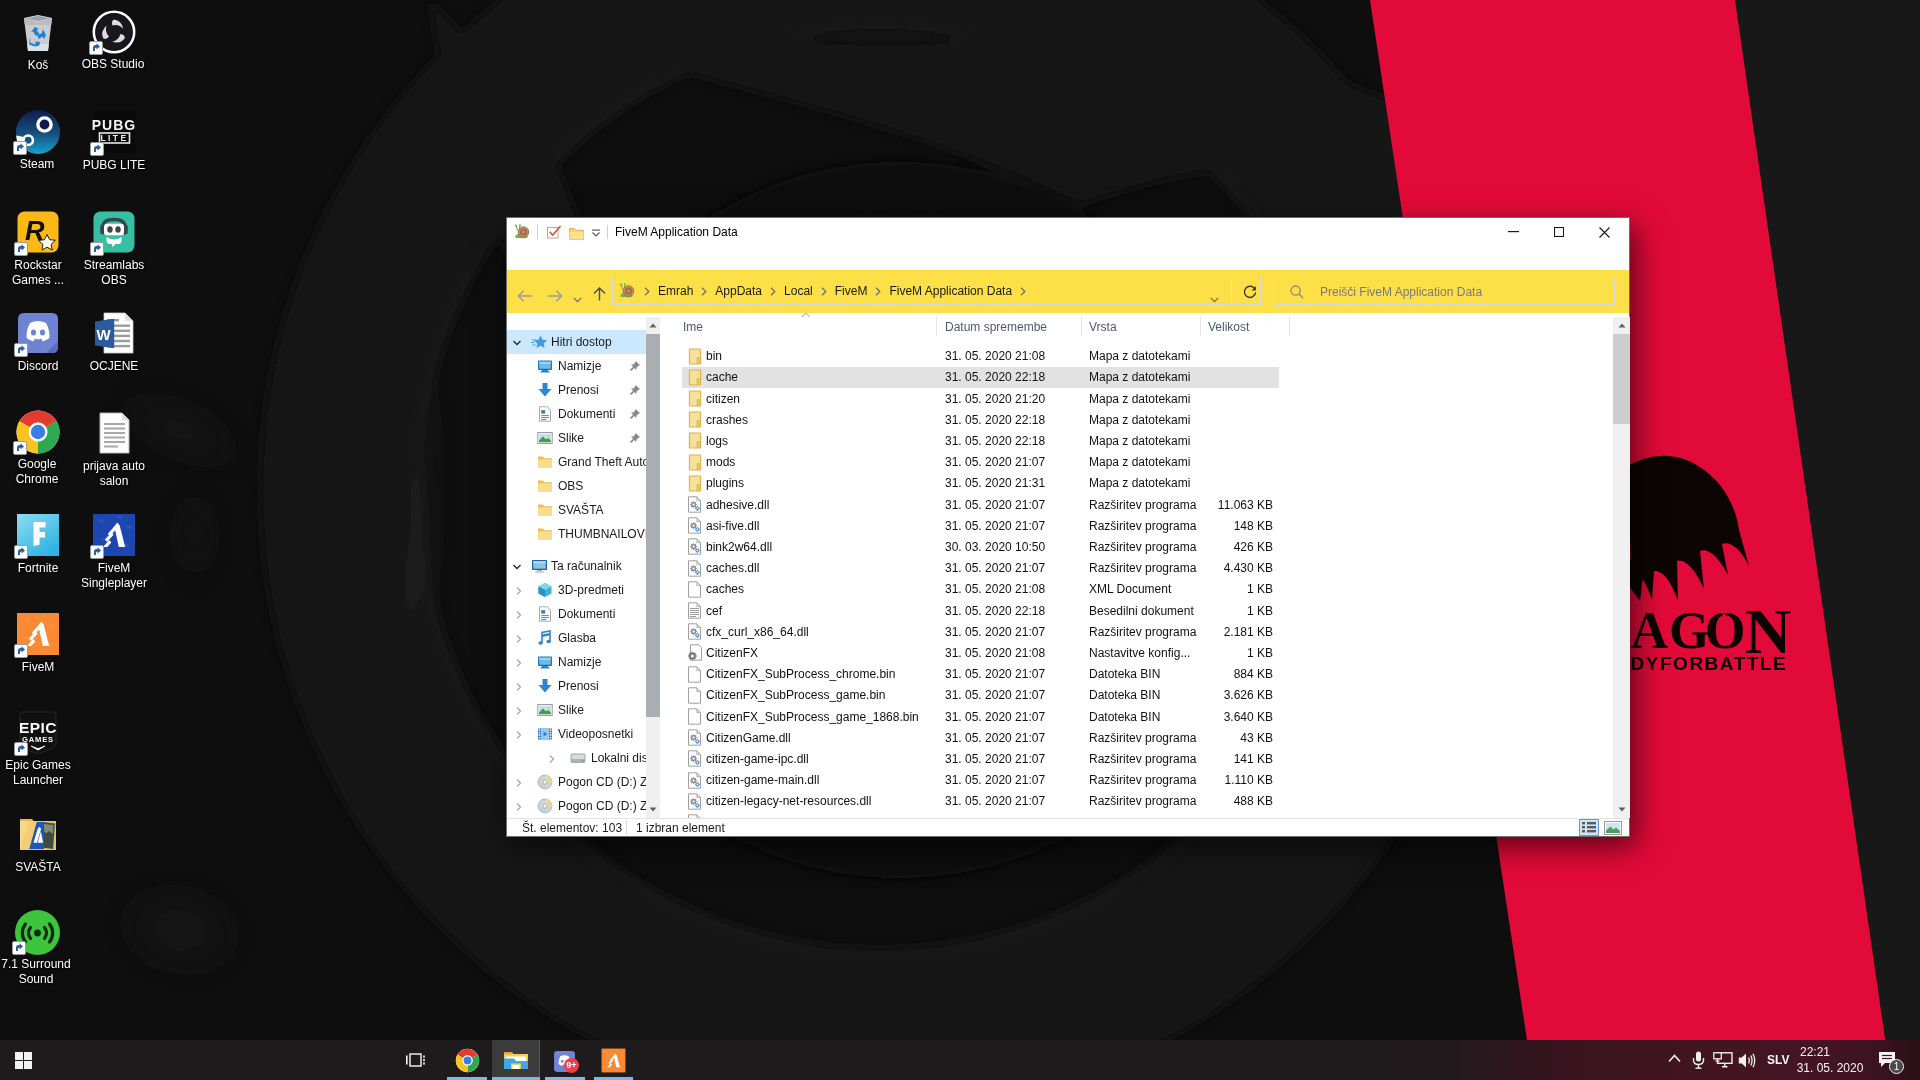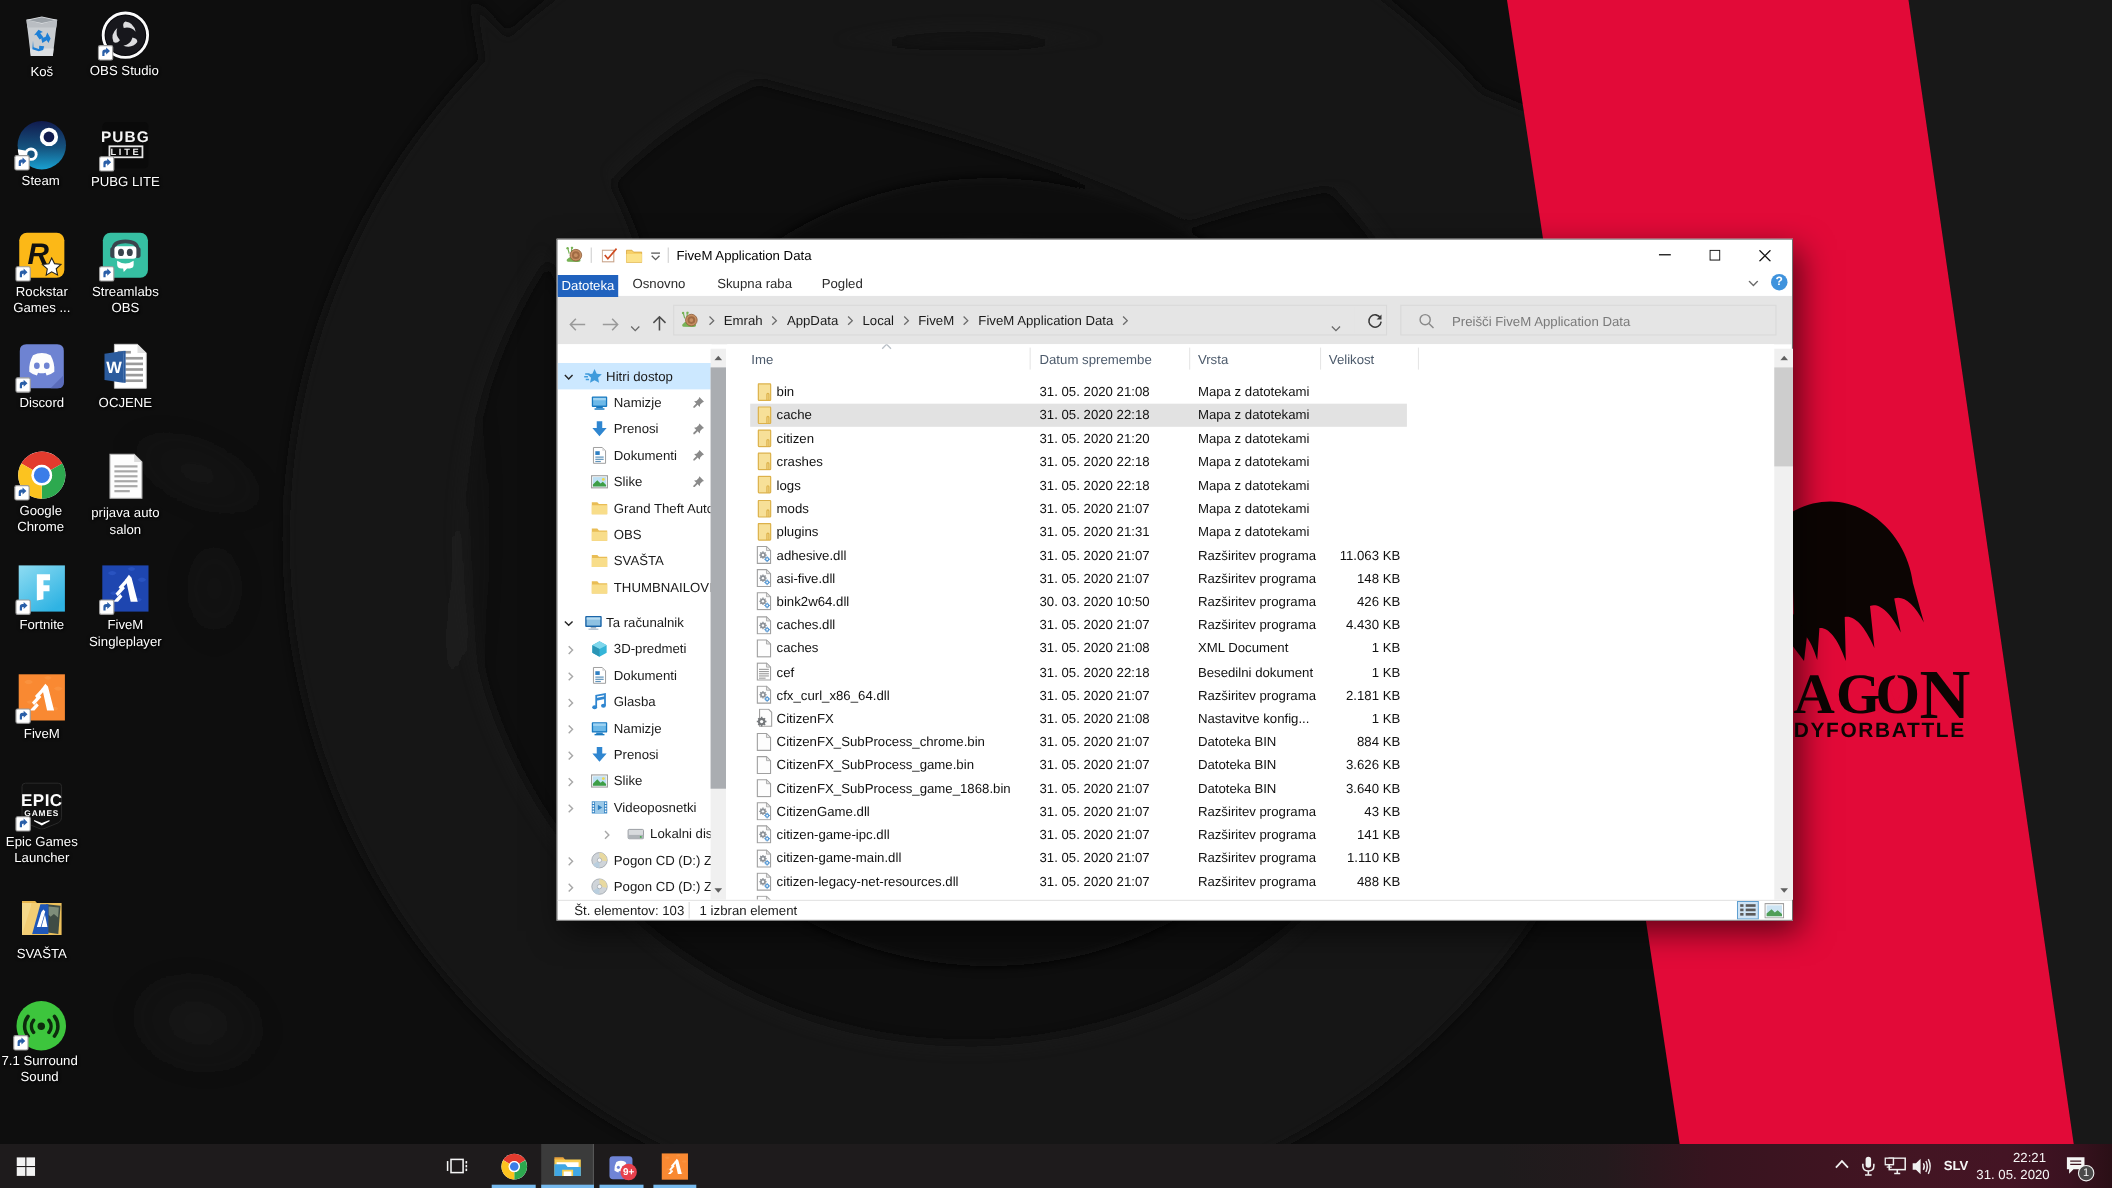--- a/index.html
+++ b/index.html
@@ -330,31 +330,21 @@
       <svg class="a" style="left:1001px;top:13px" width="11" height="2" viewBox="0 0 11 2">
         <rect width="11" height="1.2" fill="#171717"></rect>
       </svg>
       <svg class="a" style="left:1047px;top:9px" width="10" height="10" viewBox="0 0 10 10">
         <rect x="0.5" y="0.5" width="9" height="9" fill="none" stroke="#171717" stroke-width="1.1"></rect>
       </svg>
       <svg class="a" style="left:1092px;top:9px" width="11" height="11" viewBox="0 0 11 11">
         <path d="M0.5,0.5 L10.5,10.5 M10.5,0.5 L0.5,10.5" stroke="#171717" stroke-width="1.1"></path>
       </svg>
     </div>
-    <div class="a" style="left:0;top:28px;width:1122px;height:24px;background:#fff;border-bottom:1px solid #e5e5e6">
-      <div class="a" style="left:0;top:4px;width:55px;height:20px;background:#2062be;color:#fff;font-size:12px;text-align:center;line-height:20px">Datoteka</div>
-      <div class="a" style="left:68px;top:4px;font-size:12px;color:#2b2b2b;line-height:16px">Osnovno</div>
-      <div class="a" style="left:145px;top:4px;font-size:12px;color:#2b2b2b;line-height:16px">Skupna raba</div>
-      <div class="a" style="left:240px;top:4px;font-size:12px;color:#2b2b2b;line-height:16px">Pogled</div>
-      <svg class="a" style="left:1082px;top:9px" width="10" height="6" viewBox="0 0 10 6">
-        <path d="M1,0.5 L5,4.5 L9,0.5" fill="none" stroke="#6a6a6a" stroke-width="1.2"></path>
-      </svg>
-      <div class="a" style="left:1103px;top:3px;width:15px;height:15px;border-radius:8px;background:#3f93dd;color:#fff;font-size:11px;font-weight:bold;text-align:center;line-height:15px">?</div>
-    </div>
-    <div class="a" style="left:0;top:52px;width:1122px;height:43px;background:#e5e5e5">
+    <div class="a" style="left:0;top:52px;width:1122px;height:43px;background:#fde047">
       <div class="a" style="left:10px;top:18px"><svg width="16" height="12" viewBox="0 0 16 12">
           <path d="M6.5,0.8 L1.5,6 L6.5,11.2 M1.5,6 L15,6" fill="none" stroke="#9a9a9a" stroke-width="1.4"></path>
         </svg></div>
       <div class="a" style="left:40px;top:18px"><svg width="16" height="12" viewBox="0 0 16 12">
           <path d="M9.5,0.8 L14.5,6 L9.5,11.2 M14.5,6 L1,6" fill="none" stroke="#9a9a9a" stroke-width="1.4"></path>
         </svg></div>
       <div class="a" style="left:66px;top:19px"><svg width="9" height="6" viewBox="0 0 9 6">
           <path d="M0.8,0.8 L4.5,4.6 L8.2,0.8" fill="none" stroke="#6a6a6a" stroke-width="1.2"></path>
         </svg></div>
       <div class="a" style="left:86px;top:17px"><svg width="13" height="14" viewBox="0 0 13 14">
@@ -1187,21 +1177,21 @@
 <rect x="4.5" y="0.8" width="14.5" height="10.5" fill="none" stroke="#f0f0f0" stroke-width="1.4"></rect>
 <path d="M9,14.8 L14.5,14.8 M11.8,11.5 L11.8,14.5" stroke="#f0f0f0" stroke-width="1.4"></path>
 <rect x="0.8" y="0.8" width="7.5" height="6" fill="#3f1420" stroke="#f0f0f0" stroke-width="1.3"></rect>
 <path d="M2.2,9 L6.8,9 M4.5,7 L4.5,9" stroke="#f0f0f0" stroke-width="1.1"></path>
     </svg>
     <svg class="a" style="left:1738px;top:12px" width="19" height="17" viewBox="0 0 19 17">
 <path d="M0.8,5.5 L3.8,5.5 L8,1.5 L8,15.5 L3.8,11.5 L0.8,11.5 Z" fill="#f0f0f0"></path>
 <path d="M10.5,5.5 Q12.2,8.5 10.5,11.5 M12.8,3.5 Q15.3,8.5 12.8,13.5 M15,1.8 Q18.4,8.5 15,15.2" fill="none" stroke="#f0f0f0" stroke-width="1.3"></path>
     </svg>
     <div class="a" style="left:1767px;top:13px;font-size:12px;font-weight:bold;color:#f5f5f5">SLV</div>
-    <div class="a" style="left:1800px;top:5px;width:60px;text-align:right;font-size:12px;color:#f5f5f5">22:21</div>
+    <div class="a" style="left:1800px;top:5px;width:60px;text-align:left;font-size:12px;color:#f5f5f5">22:21</div>
     <div class="a" style="left:1796px;top:21px;width:68px;text-align:center;font-size:12px;color:#f5f5f5">31. 05. 2020</div>
     <svg class="a" style="left:1877px;top:11px" width="20" height="18" viewBox="0 0 20 18">
 <path d="M2,1 L18,1 L18,12 L8,12 L4,16 L4,12 L2,12 Z" fill="#f5f5f5"></path>
 <g stroke="#3f1420" stroke-width="1.2">
         <path d="M5,4.5 L15,4.5"></path>
         <path d="M5,7.5 L15,7.5"></path>
       </g>
     </svg>
     <div class="a" style="left:1889px;top:19px;width:15px;height:15px;border-radius:8px;background:#4a4a4a;border:1px solid #f0f0f0;color:#fff;font-size:10px;text-align:center;line-height:14px">1</div>
   </div>

